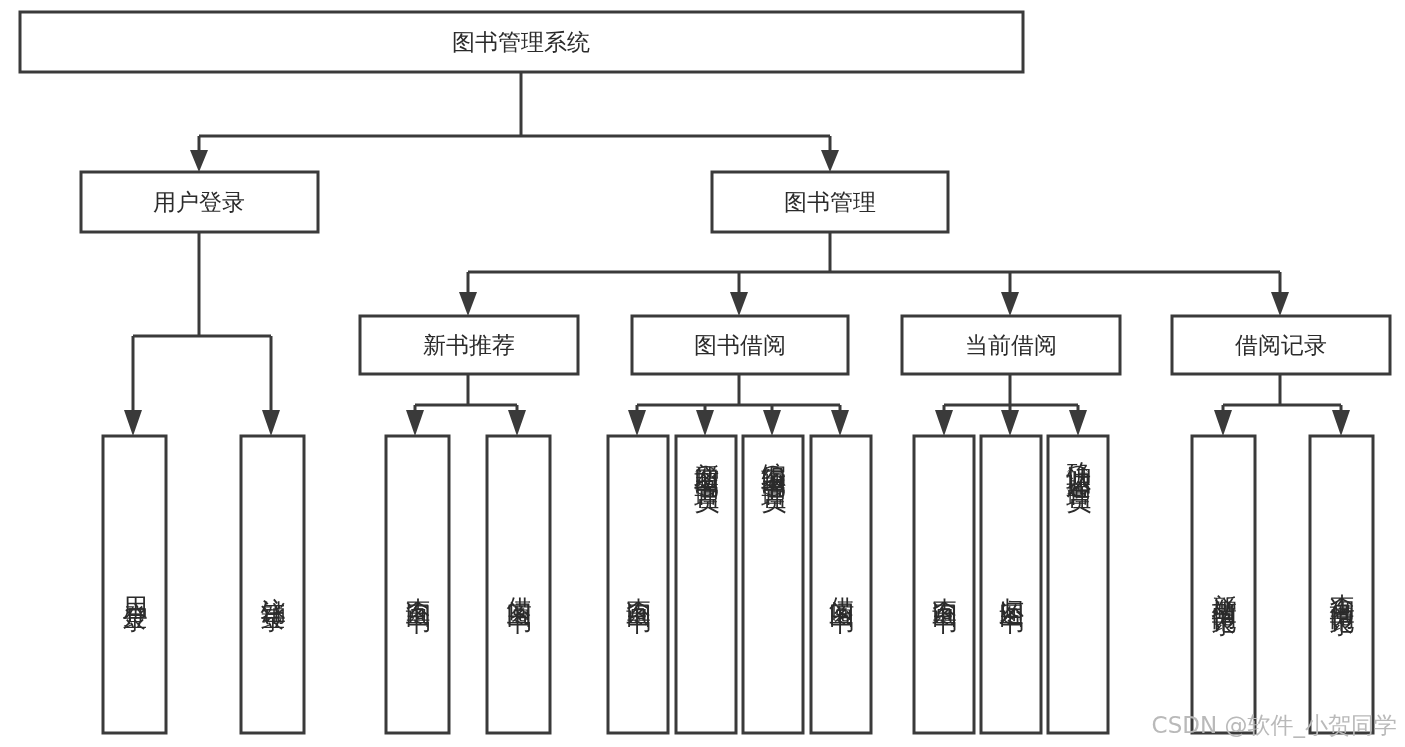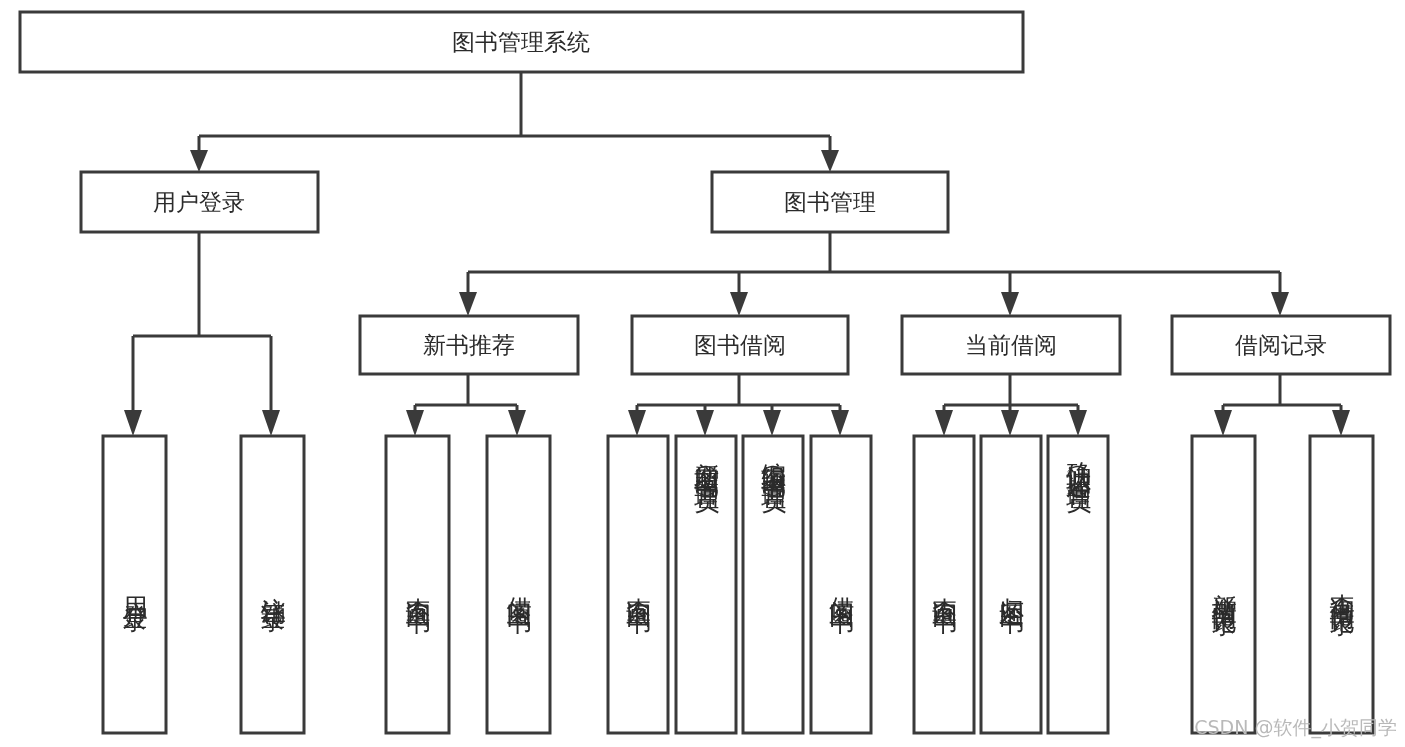--- a/index.html
+++ b/index.html
@@ -47,21 +47,21 @@
     font-family: "DejaVu Sans", "Liberation Sans", sans-serif;
     font-size: 23px;
     text-anchor: middle;
     dominant-baseline: middle;
   }
   .watermark {
     position: absolute;
     right: 8px;
     bottom: 6px;
     font-family: "DejaVu Sans", "Liberation Sans", sans-serif;
-    font-size: 19px;
+    font-size: 23px;
     color: #b9b9b9;
     white-space: nowrap;
     user-select: none;
   }
   .vert-wrap {
     position: absolute;
     display: flex;
     align-items: center;
     justify-content: center;
     pointer-events: none;

